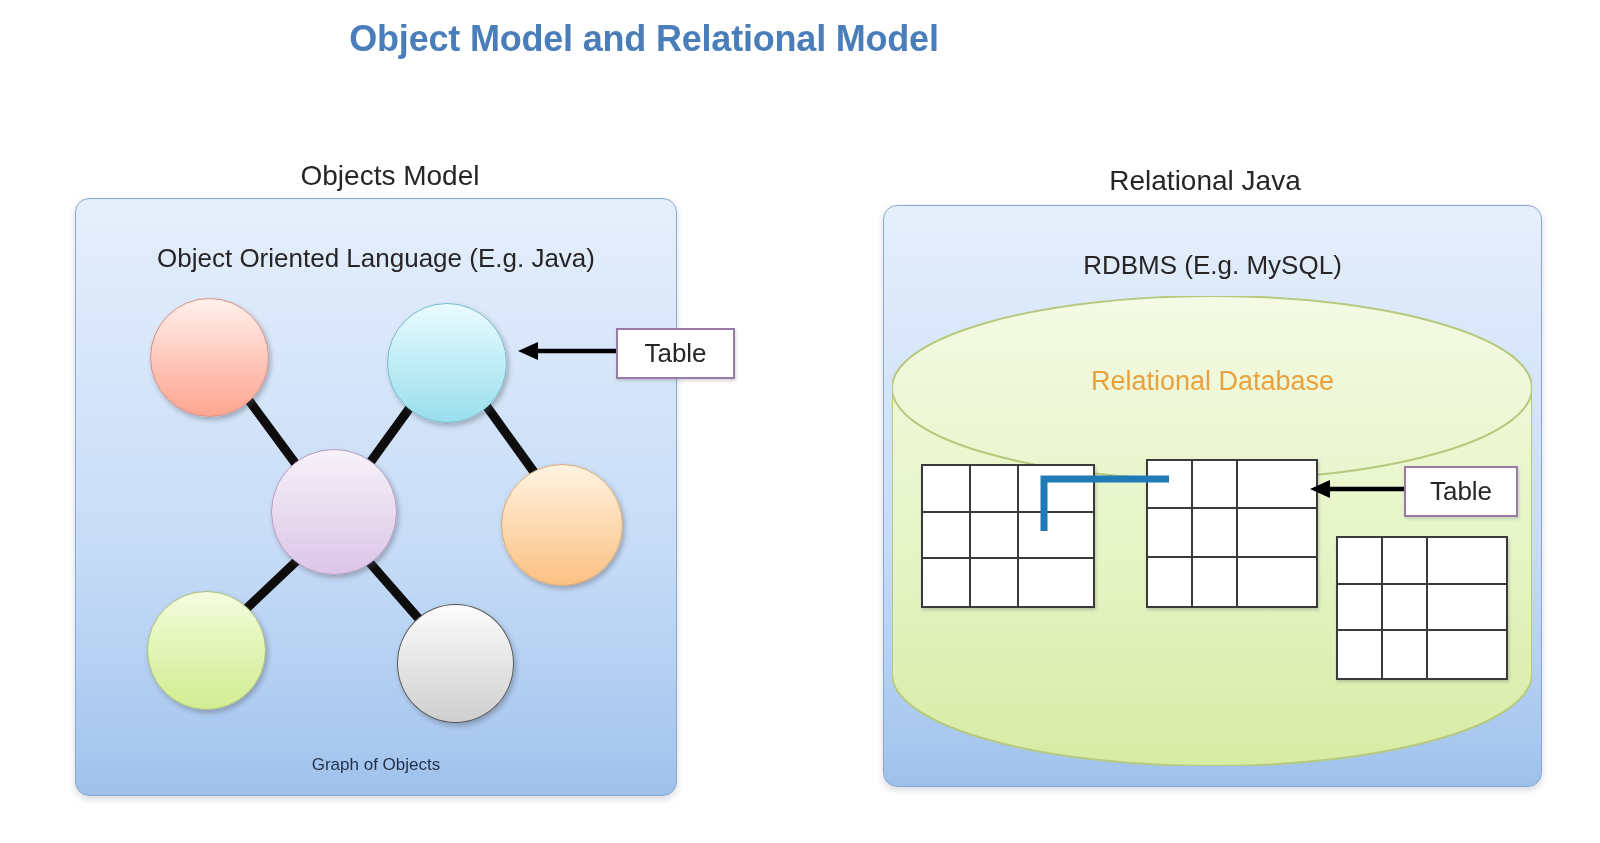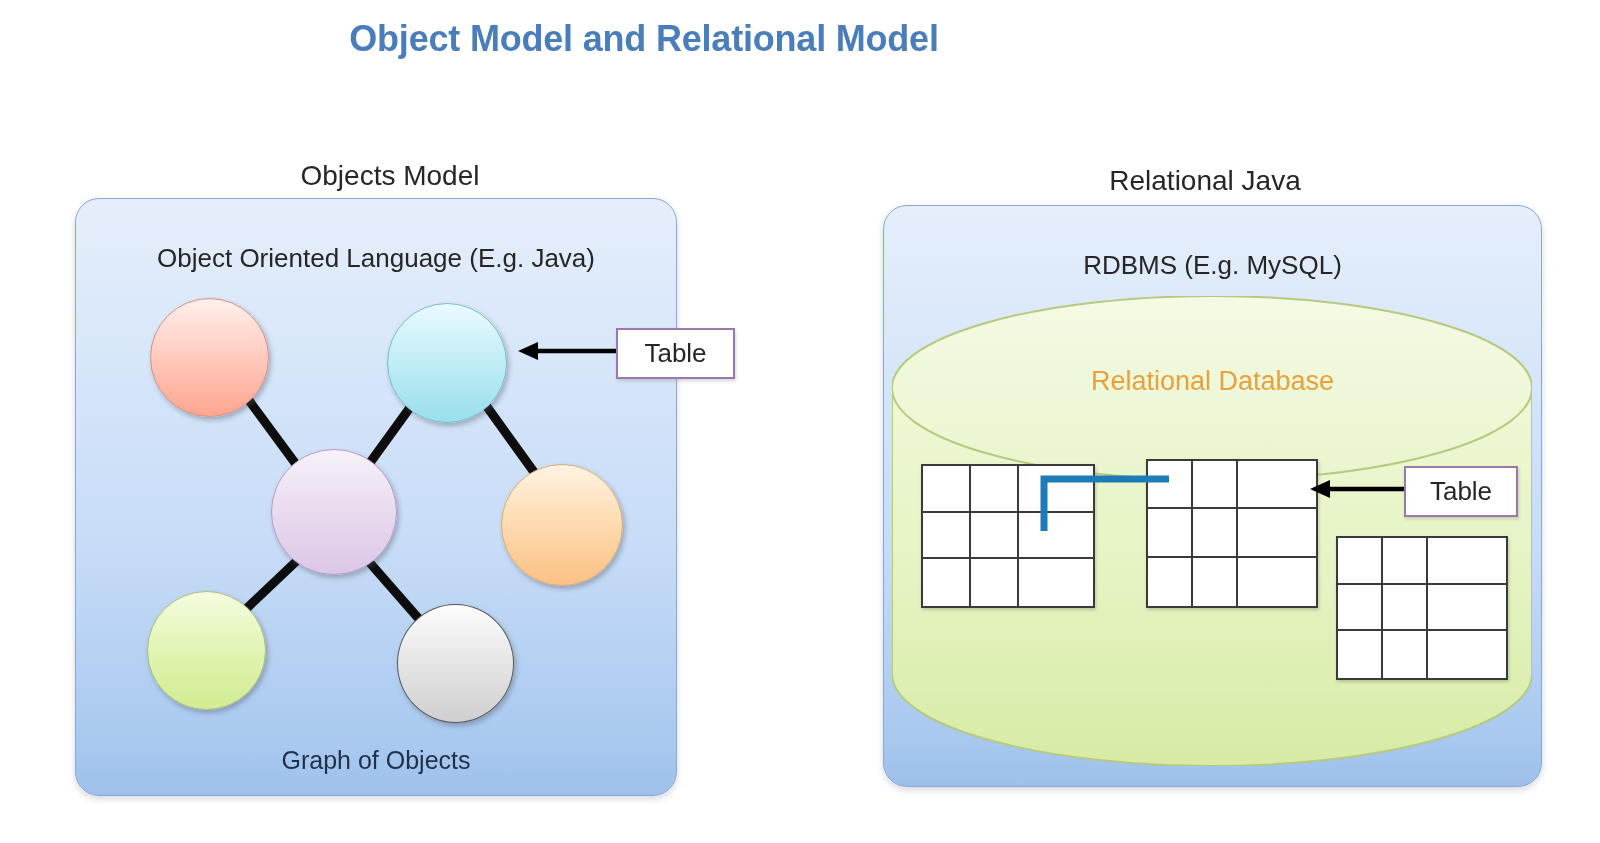--- a/index.html
+++ b/index.html
@@ -35,21 +35,21 @@
     color: #262626;
     text-align: center;
     white-space: nowrap;
   }
   #object-model-heading { left: 190px; top: 160px; width: 400px; }
   #relational-model-heading { left: 1005px; top: 165px; width: 400px; }
 
   
   .blue-box {
     position: absolute;
-    border-radius: 24px;
+    border-radius: 14px;
     border: 1.6px solid #8aa8cf;
     background: linear-gradient(to bottom, #e6eefb 0%, #dce9fa 18%, #c7dcf7 58%, #a8c8ef 92%, #9dc0ea 100%);
     box-shadow: 0 3px 7px rgba(120,130,150,0.30);
   }
   #object-model-box { left: 75px; top: 198px; width: 600px; height: 596px; }
   #relational-model-box { left: 883px; top: 205px; width: 657px; height: 580px; }
 
   .box-top-label {
     position: absolute;
     left: 0;
@@ -60,21 +60,21 @@
     white-space: nowrap;
   }
   #oo-language-label { top: 44px; }
   #rdbms-label { top: 44px; }
 
   .box-bottom-label {
     position: absolute;
     left: 0;
     width: 100%;
     text-align: center;
-    font-size: 25px;
+    font-size: 17px;
     color: #1f3048;
     white-space: nowrap;
   }
   #graph-of-objects-label { bottom: 20px; }
 
   
   #object-graph-edges {
     position: absolute;
     left: 0; top: 0;
     width: 600px; height: 596px;

